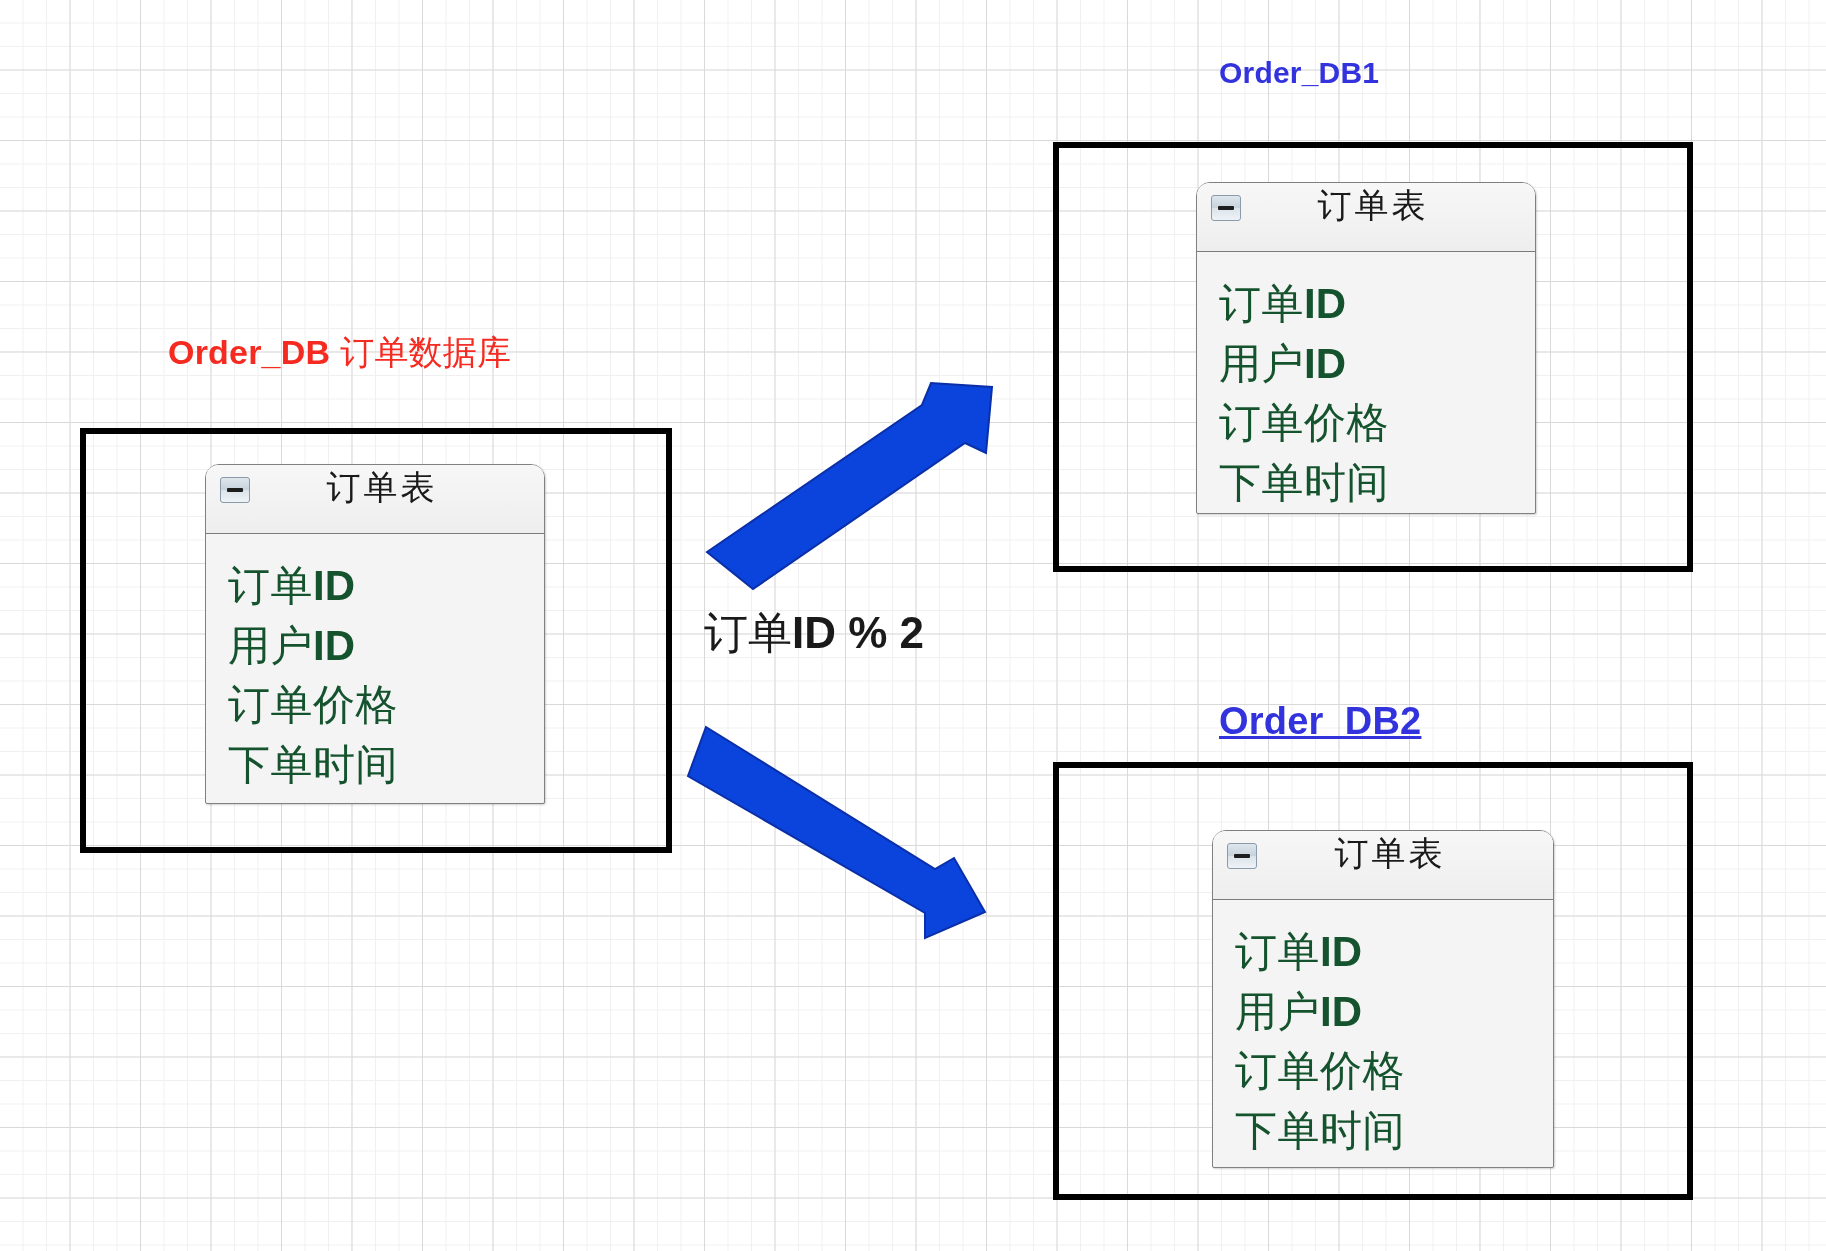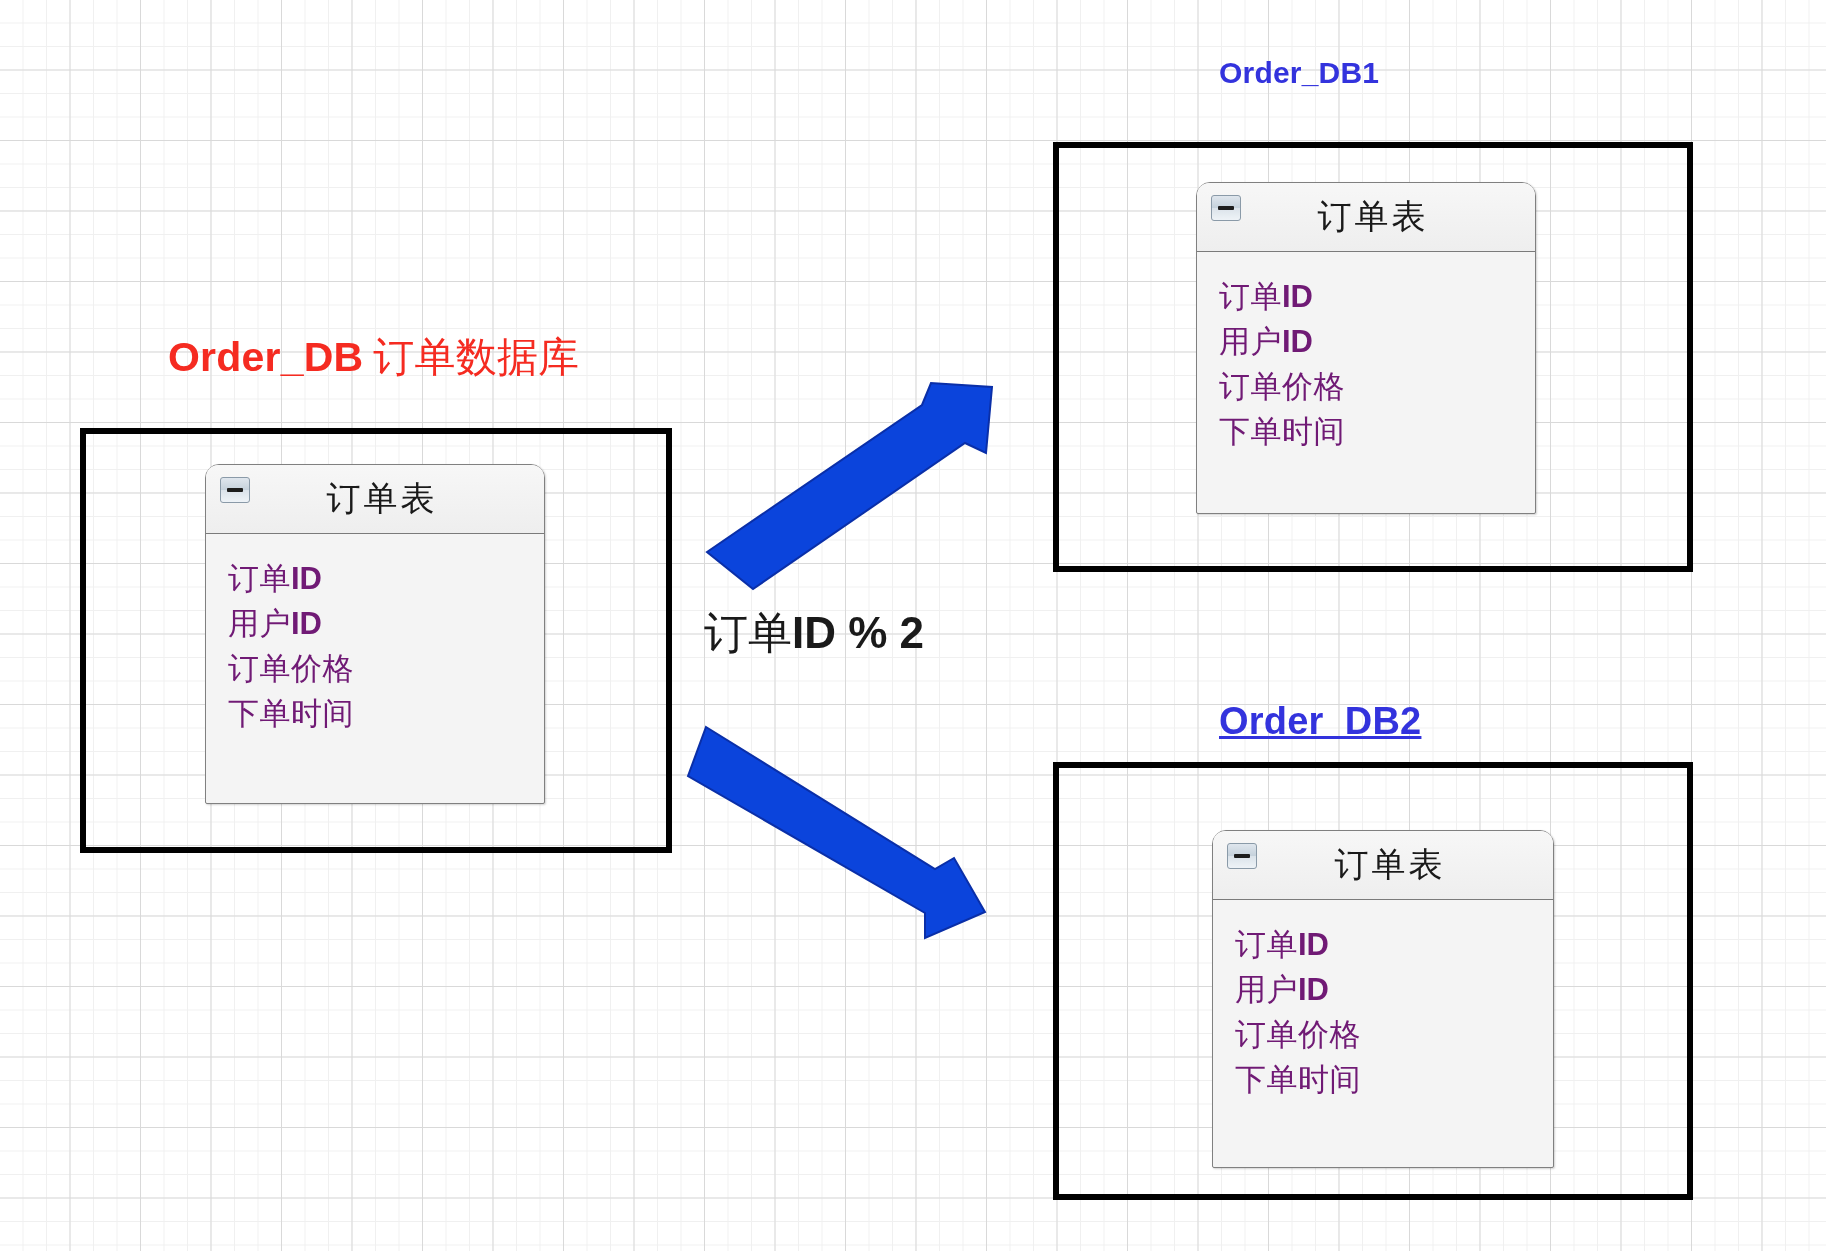--- a/index.html
+++ b/index.html
@@ -45,21 +45,21 @@
     font-family: "Liberation Sans", sans-serif;
   }
   .db-title .cjk {
     font-family: "DejaVu Serif", serif;
     font-weight: normal;
     margin-left: 10px;
   }
   #title-source {
     left: 168px;
     top: 330px;
-    font-size: 41px;
+    font-size: 34px;
     color: #f52b21;
   }
   #title-db1 {
     left: 1219px;
     top: 44px;
     font-size: 30px;
     color: #3333dd;
     margin-top: 12px;
   }
   #title-db2 {
@@ -94,21 +94,21 @@
   #card-db1    { left: 1196px; top: 182px; width: 340px; height: 332px; }
   #card-db2    { left: 1212px; top: 830px; width: 342px; height: 338px; }
 
   .card-header {
     position: relative;
     height: 68px;
     background: linear-gradient(to bottom, #f7f7f7 0%, #eeeeee 100%);
     border-bottom: 1.5px solid #7a7a7a;
     border-radius: 12px 12px 0 0;
     display: flex;
-    align-items: center;
+    align-items: flex-start;
     justify-content: center;
   }
   .card-title {
     font-family: "DejaVu Serif", serif;
     font-size: 34px;
     color: #1a1a1a;
     letter-spacing: 3px;
     padding-left: 14px;
   }
 
@@ -132,23 +132,23 @@
     height: 4px;
     background: #1d1d1d;
     border-radius: 1px;
   }
 
   .card-body {
     padding: 22px 0 0 22px;
   }
   .field-row {
     font-family: "DejaVu Serif", serif;
-    font-size: 31px;
+    font-size: 42px;
     line-height: 1.42;
-    color: #701a75;
+    color: #14532d;
     white-space: nowrap;
     letter-spacing: 0.5px;
   }
   .field-row .bold-latin {
     font-family: "Liberation Sans", sans-serif;
     font-weight: bold;
     letter-spacing: 0;
   }
 
   

